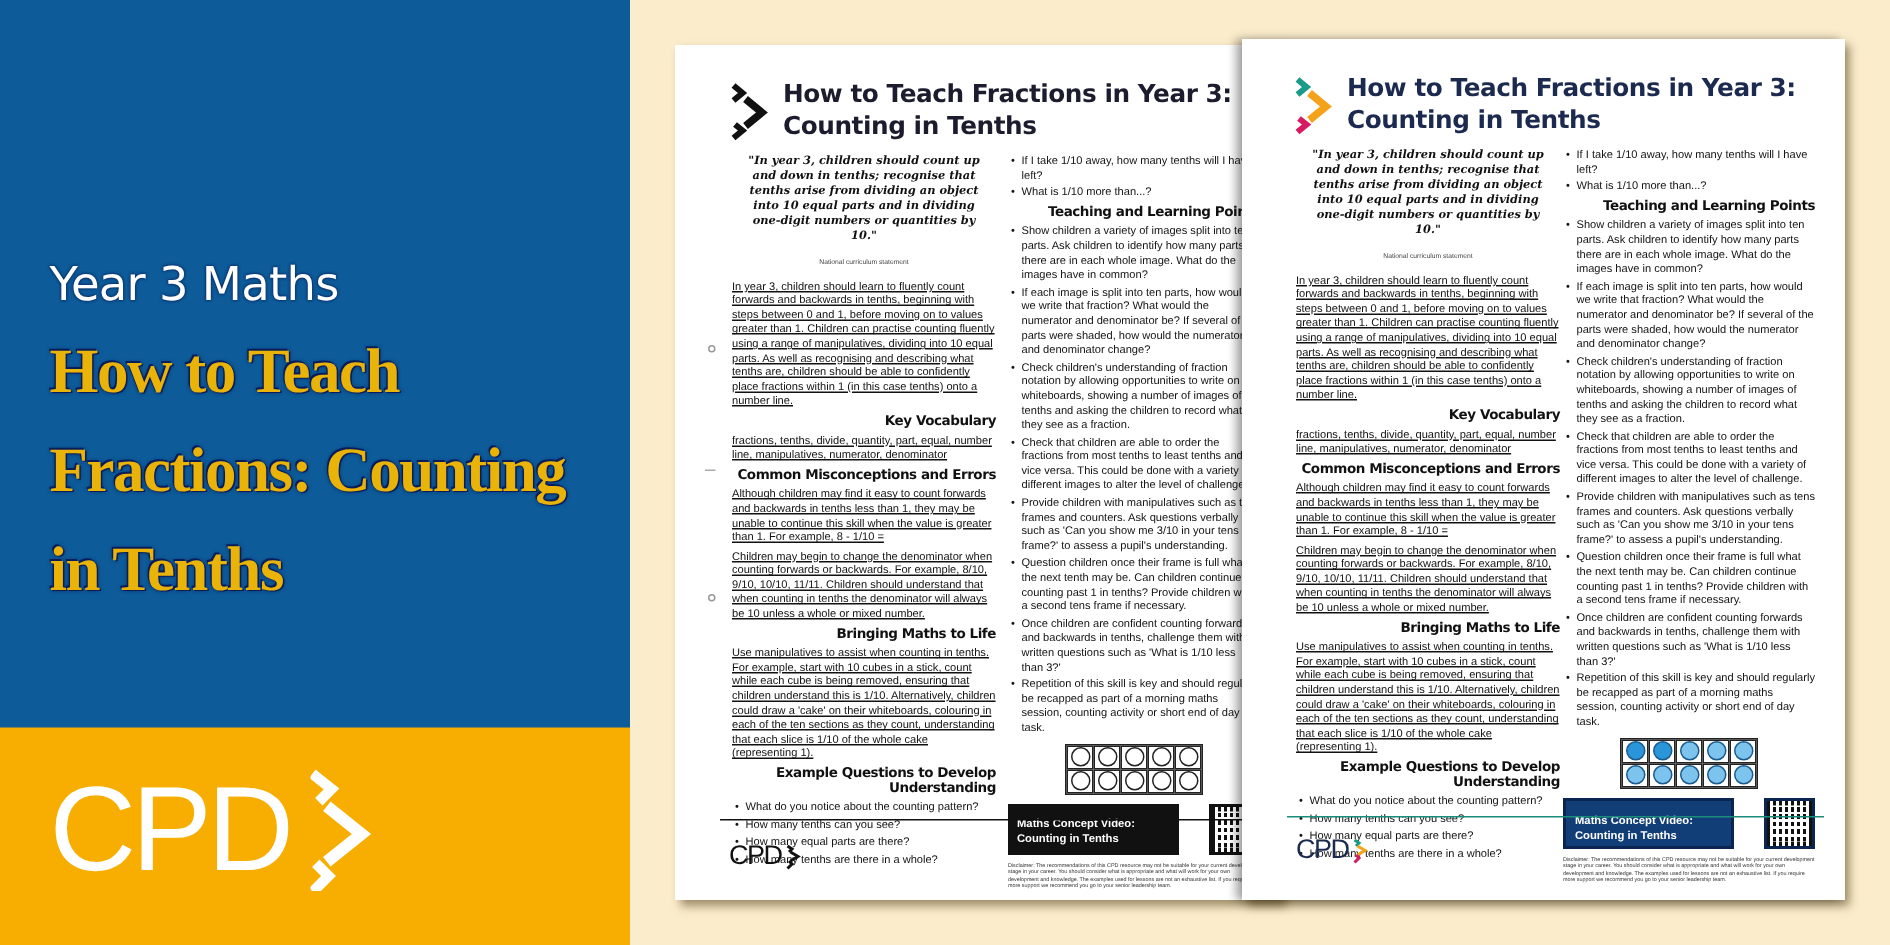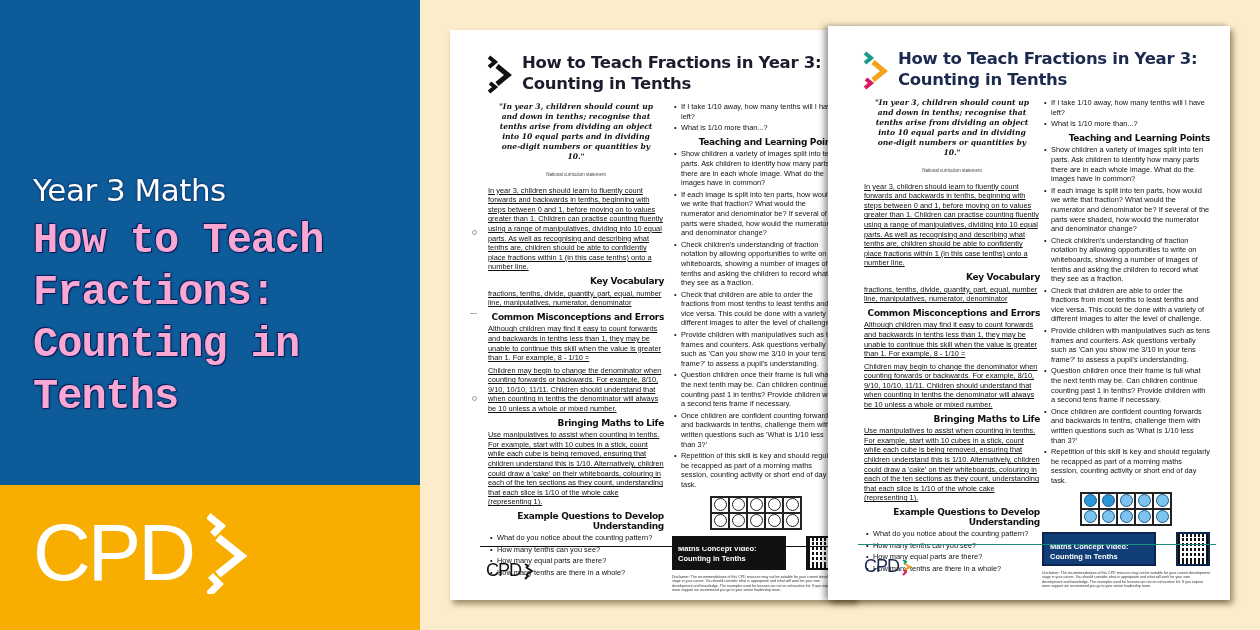--- a/index.html
+++ b/index.html
@@ -2,21 +2,21 @@
 <html><head>
 <meta charset="utf-8">
 <style>
   * { box-sizing: border-box; margin: 0; padding: 0; }
   html, body { width: 1260px; height: 630px; overflow: hidden; }
   body { position: relative; background: #fbeccb; font-family: "Liberation Sans", sans-serif; }
 
   
   .blue-panel { position: absolute; left: 0; top: 0; width: 420px; height: 534px; background: #0d5b98; border-bottom: 3px solid #0a1e3a; }
   .panel-sub { position: absolute; left: 33px; top: 172px; color: #fff; font-size: 31px; font-family: "DejaVu Sans", sans-serif; letter-spacing: -0.5px; text-shadow: 0 0 2px #0a2a66, 0 0 2px #0a2a66; }
-  .panel-title { position: absolute; left: 33px; top: 215px; width: 380px; color: #f9a8d4; font-size: 42px; line-height: 52px; font-weight: bold; font-family: Liberation Mono, monospace; letter-spacing: -1px; text-shadow: 0 0 3px #0a1e5a, 1px 1px 0 #0a1e5a, -1px -1px 0 #0a1e5a; }
+  .panel-title { position: absolute; left: 33px; top: 215px; width: 380px; color: #eab308; font-size: 42px; line-height: 66px; font-weight: bold; font-family: Liberation Serif, serif; letter-spacing: -1px; text-shadow: 0 0 3px #0a1e5a, 1px 1px 0 #0a1e5a, -1px -1px 0 #0a1e5a; }
   .yellow-panel { position: absolute; left: 0; top: 485px; width: 420px; height: 145px; background: #f7ae00; }
   .cpd-logo-big { position: absolute; left: 33px; top: 27px; display: flex; align-items: center; }
   .cpd-logo-big .txt { color: #fff; font-size: 80px; font-family: "Liberation Sans", sans-serif; letter-spacing: -3px; line-height: 1; }
   .cpd-logo-big svg { margin-left: 14px; }
 
   
   .page { position: absolute; background: #fff; box-shadow: 3px 4px 6px rgba(80,60,20,0.55); overflow: hidden; color: #111; }
   .page-left { left: 450px; top: 30px; width: 405px; height: 570px; z-index: 1; }
   .page-right { left: 828px; top: 26px; width: 402px; height: 574px; z-index: 2; box-shadow: -4px 0 6px rgba(0,0,0,0.35), 3px 4px 6px rgba(80,60,20,0.55); }
 

